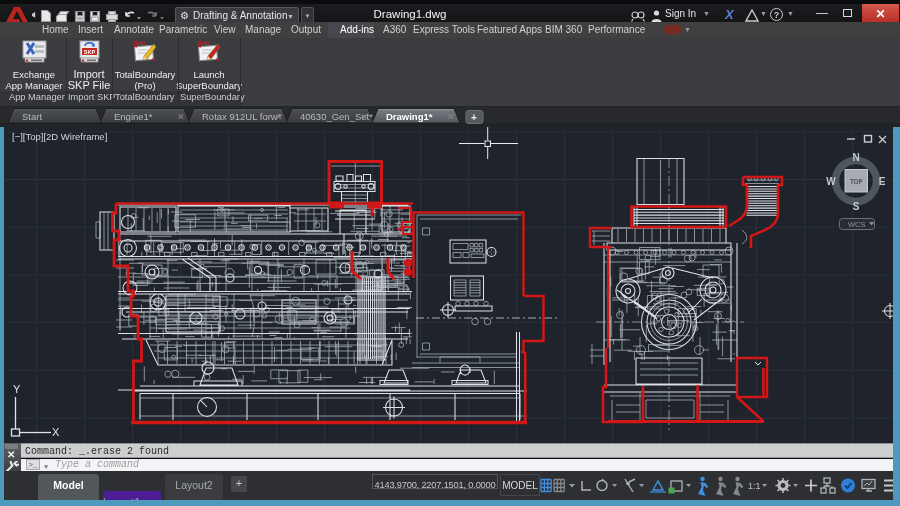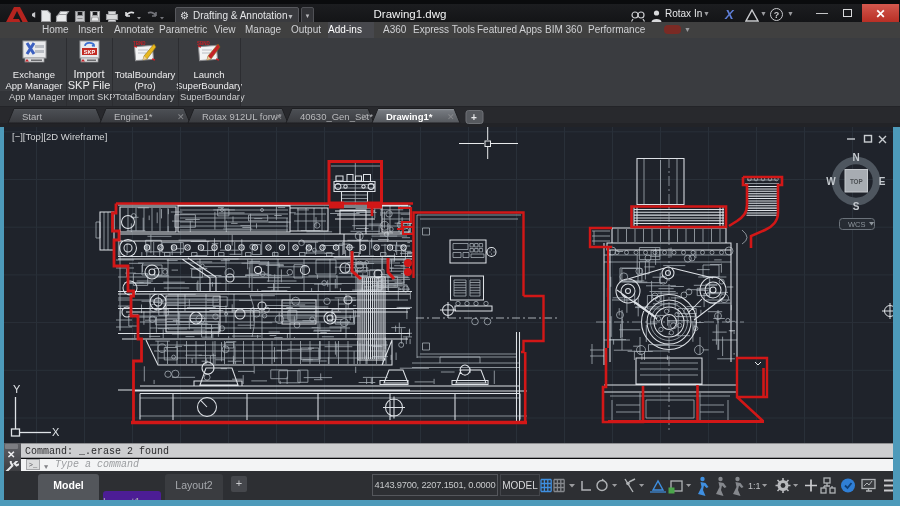--- a/index.html
+++ b/index.html
@@ -31,21 +31,21 @@
         <circle cx="11" cy="6" r="3"></circle>
         <path d="M8,6h0.5 M3,10l-1.5,2.5 M13,10l1.5,2.5"></path>
       </g>
     </svg>
     <svg style="position:absolute;left:650px;top:5px" width="13" height="14" viewBox="0 0 13 14">
       <g fill="#d9dadc">
         <circle cx="6.5" cy="4" r="2.6"></circle>
         <path d="M1.5,13c0,-4 10,-4 10,0z"></path>
       </g>
     </svg>
-    <div style="position:absolute;left:665px;top:4px;color:#e6e7e9;font-size:10px">Rotax In</div>
+    <div style="position:absolute;left:665px;top:4px;color:#e6e7e9;font-size:10px">Sign In</div>
     <div style="position:absolute;left:703px;top:6px;color:#9a9b9e;font-size:7px">▼</div>
     <div style="position:absolute;left:725px;top:3px;color:#5f7fd8;font-size:13px;font-weight:bold;font-style:italic">X</div>
     <svg style="position:absolute;left:745px;top:5px" width="14" height="13" viewBox="0 0 14 13">
       <path d="M7,1L13,12H1z" fill="none" stroke="#c9cacd" stroke-width="1.4"></path>
     </svg>
     <div style="position:absolute;left:760px;top:6px;color:#9a9b9e;font-size:7px">▼</div>
     <div style="position:absolute;left:770px;top:4px;width:13px;height:13px;border:1.5px solid #c9cacd;border-radius:50%;color:#c9cacd;font-size:9px;text-align:center;line-height:12px;font-weight:bold">?</div>
     <div style="position:absolute;left:787px;top:6px;color:#9a9b9e;font-size:7px">▼</div>
     <div style="position:absolute;left:340px;top:4px;width:140px;text-align:center;color:#f2f3f4;font-size:11.5px">Drawing1.dwg</div>
     <div style="position:absolute;left:816px;top:2px;color:#d9dadc;font-size:12px">—</div>
@@ -58,21 +58,21 @@
     <span style="position:absolute;left:114px;top:2px">Annotate</span>
     <span style="position:absolute;left:159px;top:2px">Parametric</span>
     <span style="position:absolute;left:214px;top:2px">View</span>
     <span style="position:absolute;left:245px;top:2px">Manage</span>
     <span style="position:absolute;left:291px;top:2px">Output</span>
     <span style="position:absolute;left:383px;top:2px">A360</span>
     <span style="position:absolute;left:413px;top:2px">Express Tools</span>
     <span style="position:absolute;left:477px;top:2px">Featured Apps</span>
     <span style="position:absolute;left:545px;top:2px">BIM 360</span>
     <span style="position:absolute;left:588px;top:2px">Performance</span>
-    <span style="position:absolute;left:328px;top:0;width:46px;height:16px;background:#47484d;color:#fff;text-align:left;line-height:16px">Add-ins</span>
+    <span style="position:absolute;left:328px;top:0;width:46px;height:16px;background:#47484d;color:#fff;text-align:right;line-height:16px">Add-ins</span>
     <span style="position:absolute;left:664px;top:3px;width:17px;height:9px;background:#7a2a24;border-radius:4px"></span>
     <span style="position:absolute;left:684px;top:4px;color:#9a9b9e;font-size:7px">▼</span>
   </div>
 <div style="position:absolute;left:0;top:38px;width:900px;height:69px;background:#3a3c40;border-bottom:1px solid #232428">
     <div style="position:absolute;left:2px;top:2px;width:64px;text-align:center"><svg width="27" height="24" viewBox="0 0 27 24">
         <rect x="2" y="1" width="23" height="17" fill="#e9eaec" stroke="#9a9b9e"></rect>
         <path d="M6,3l7,11 M13,3L6,14" stroke="#3b5fc0" stroke-width="3"></path>
         <rect x="14" y="5" width="9" height="3" fill="#b9bdc4"></rect>
         <rect x="14" y="10" width="9" height="3" fill="#b9bdc4"></rect>
         <rect x="4" y="18" width="19" height="4" fill="#d8d9db" stroke="#9a9b9e" stroke-width="0.7"></rect>
@@ -234,21 +234,21 @@
 <div style="position:absolute;left:21px;top:459px;width:879px;height:12px;background:#f3f4f5;font-family:'Liberation Mono',monospace;font-size:10px;color:#9b9da0;line-height:12px">
     <span style="position:absolute;left:5px;top:0px;width:14px;height:11px;background:#dcddde;border:1px solid #a6a7aa;font-size:7px;color:#55565a;text-align:center;line-height:10px">&gt;_</span>
     <span style="position:absolute;left:23px;top:2px;color:#828387;font-size:7px">▼</span>
     <span style="position:absolute;left:34px;font-style:italic">Type a command</span>
   </div>
 <div style="position:absolute;left:0;top:471px;width:900px;height:29px;background:#2d2f33;overflow:hidden">
     <div style="position:absolute;left:38px;top:3px;width:61px;height:26px;background:#53565b;border-radius:3px 3px 0 0;color:#fff;font-size:10.5px;font-weight:bold;text-align:center;line-height:22px">Model</div>
     <div style="position:absolute;left:103px;top:20px;width:58px;height:26px;background:#4c1d95;border-radius:3px 3px 0 0;color:#a6a9ad;font-size:10.5px;line-height:22px">Layout1</div>
     <div style="position:absolute;left:165px;top:3px;width:58px;height:26px;background:#3a3c40;border-radius:3px 3px 0 0;color:#a6a9ad;font-size:10.5px;text-align:center;line-height:22px">Layout2</div>
     <div style="position:absolute;left:231px;top:5px;width:16px;height:16px;background:#45474c;border-radius:2px;color:#c9cacd;font-size:11px;text-align:center;line-height:15px">+</div>
-    <div style="position:absolute;left:372px;top:3px;width:126px;height:22px;border:1px solid #55575c;color:#c7c9cb;font-size:9.3px;text-align:center;line-height:21px;letter-spacing:-0.2px">4143.9700, 2207.1501, 0.0000</div>
+    <div style="position:absolute;left:372px;top:3px;width:126px;height:15px;border:1px solid #55575c;color:#c7c9cb;font-size:9.3px;text-align:center;line-height:21px;letter-spacing:-0.2px">4143.9700, 2207.1501, 0.0000</div>
     <div style="position:absolute;left:500px;top:3px;width:40px;height:22px;border:1px solid #44464b;color:#d8d9db;font-size:10px;text-align:center;line-height:21px">MODEL</div>
     <svg style="position:absolute;left:540px;top:3px" width="358" height="23" viewBox="0 0 358 23">
       <path d="M1.0,5.5V17.5 M1,5.5H11.2M4.4,5.5V17.5 M1,9.5H11.2M7.8,5.5V17.5 M1,13.5H11.2M11.2,5.5V17.5 M1,17.5H11.2" stroke="#3f8fe0" stroke-width="1.3" fill="none"></path>
       <path d="M14.0,5.5V17.5 M14,5.5H24.2M17.4,5.5V17.5 M14,9.5H24.2M20.8,5.5V17.5 M14,13.5H24.2M24.2,5.5V17.5 M14,17.5H24.2" stroke="#85888d" stroke-width="1.3" fill="none"></path>
       <path d="M29,10l3,3.5l3,-3.5z" fill="#9a9b9e"></path>
       <path d="M42,7v9h9" stroke="#b0b3b6" stroke-width="1.5" fill="none"></path>
       <circle cx="62" cy="11.5" r="5" stroke="#b0b3b6" stroke-width="1.4" fill="none"></circle>
       <path d="M62,6.5v-2l3,2z" fill="#b0b3b6"></path>
       <path d="M72,10l2.6,3l2.6,-3z" fill="#9a9b9e"></path>
       <path d="M85,5l8,13 M89,8l6,-3" stroke="#b0b3b6" stroke-width="1.4" fill="none"></path>

